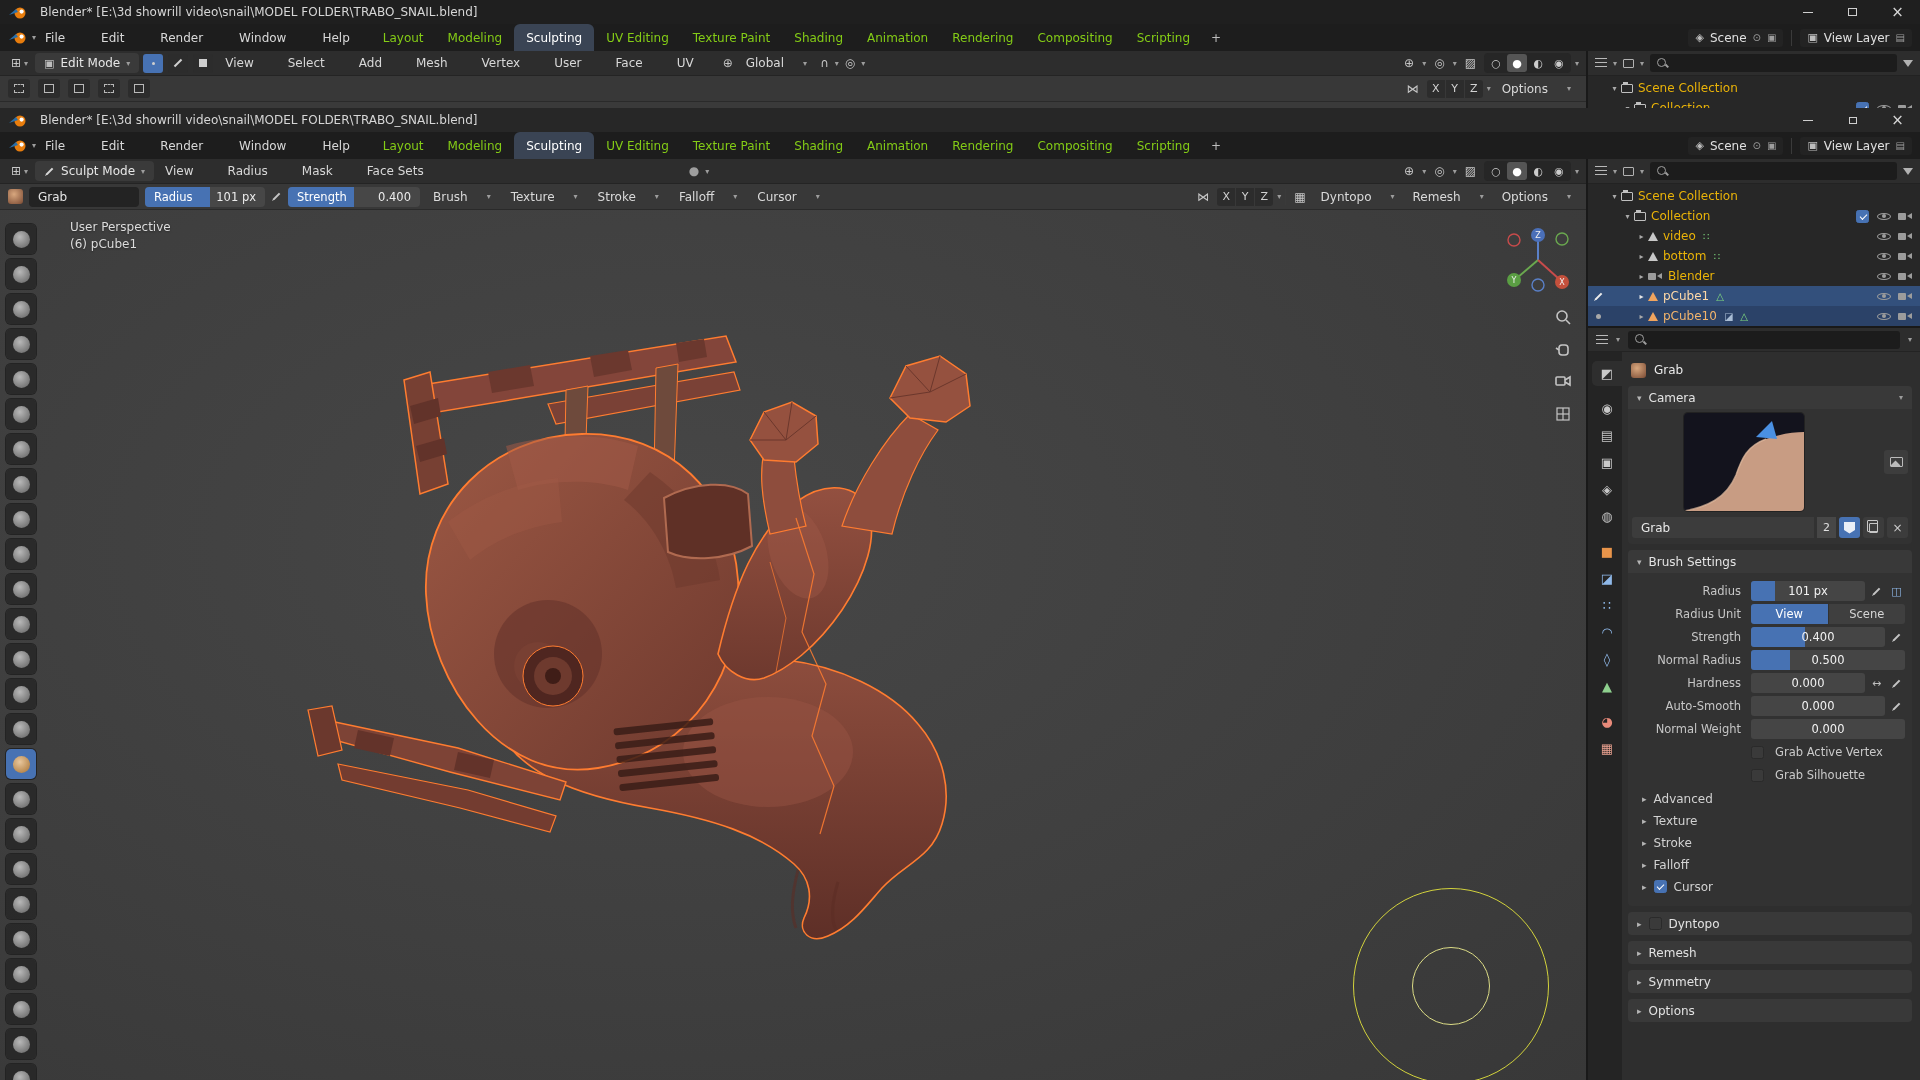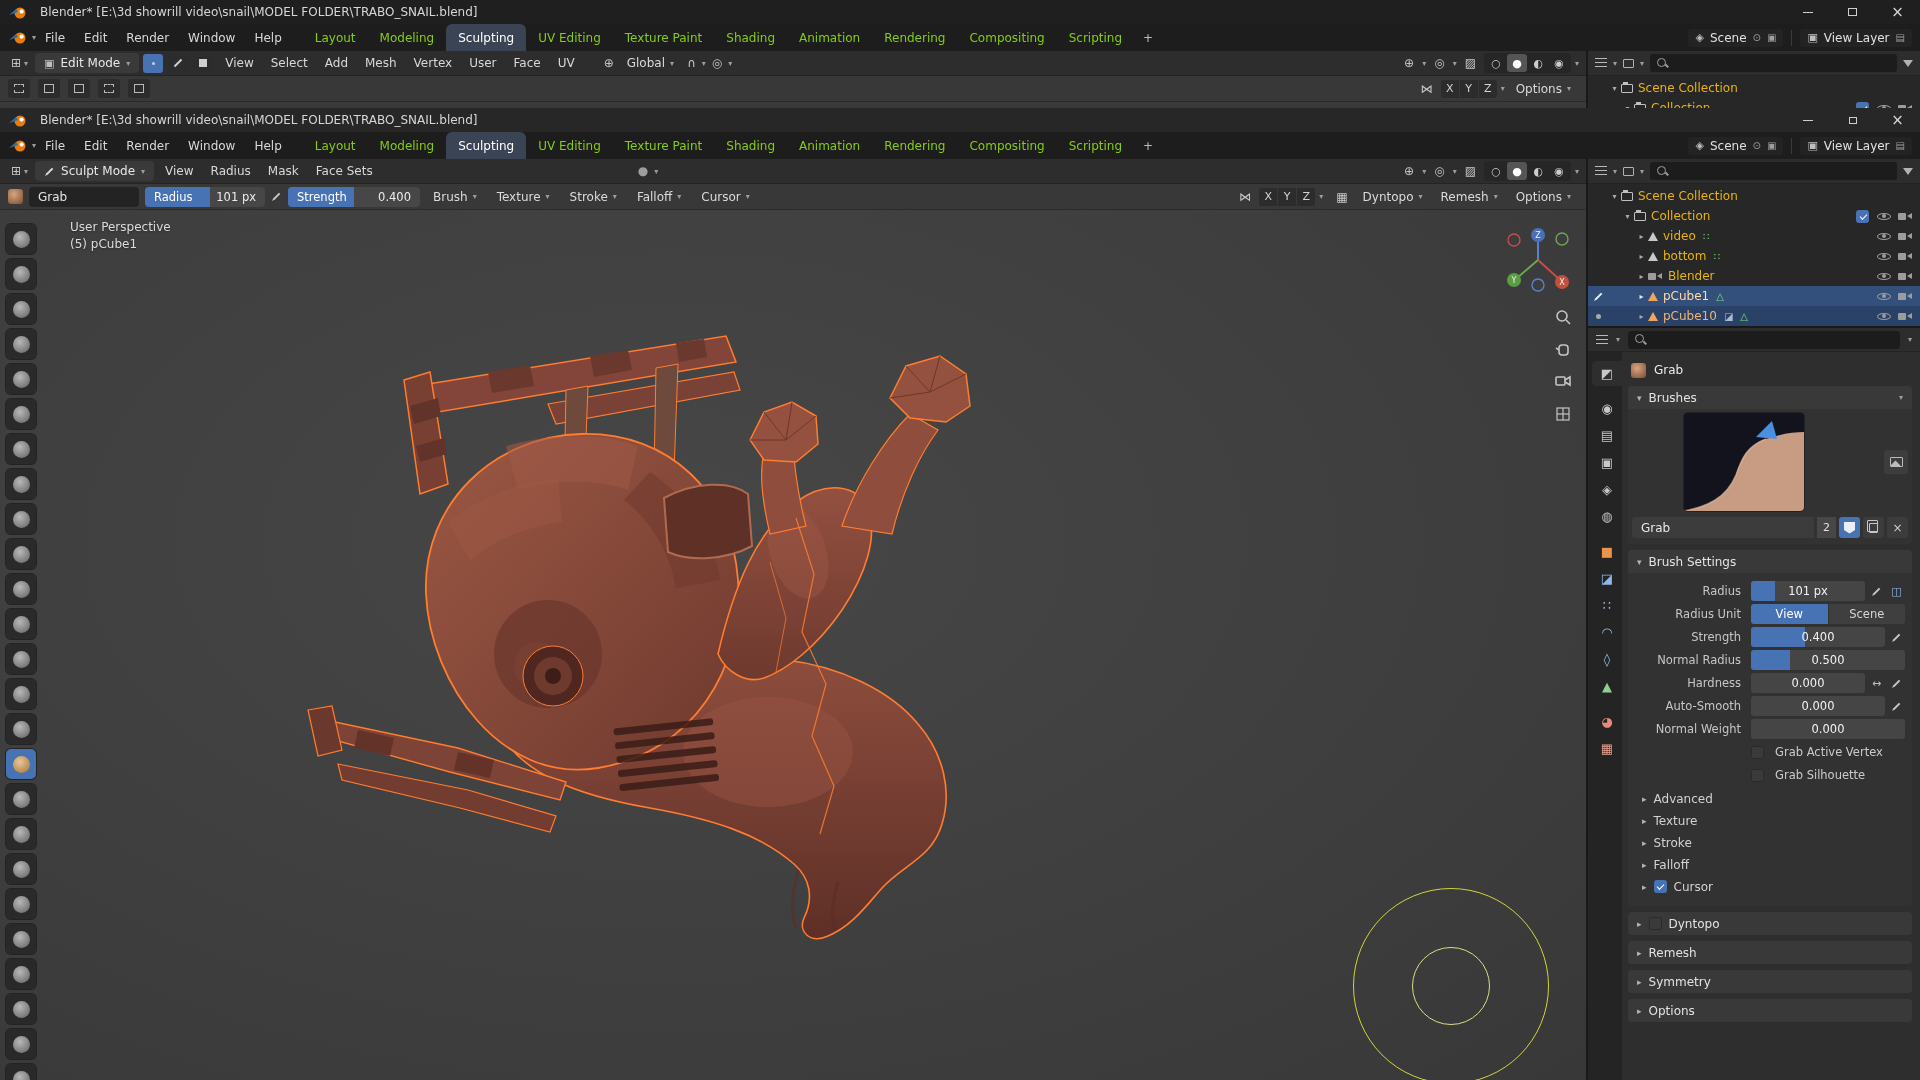--- a/index.html
+++ b/index.html
@@ -17,21 +17,21 @@
   .tb-btn{width:45px;height:100%;display:flex;align-items:center;justify-content:center;}
   .gl-min{width:10px;height:1px;background:#cfcfcf;}
   .gl-max{width:9px;height:8px;border:1px solid #cfcfcf;}
   .gl-rest{width:8px;height:7px;border:1px solid #cfcfcf;position:relative;background:#272727;}
   .gl-rest::before{content:"";position:absolute;left:2px;top:-3px;width:8px;height:7px;border:1px solid #cfcfcf;z-index:-1;}
   .gl-close{font-size:15px;color:#d6d6d6;line-height:1;}
 
   
   .topbar{height:27px;background:#1d1d1d;display:flex;align-items:center;padding:0 8px;}
   .logo{width:22px;height:15px;margin-right:2px;flex:none;}
-  .menus{display:flex;gap:1px;}
+  .menus{display:flex;gap:18px;}
   .menu-item{padding:4px 9px;border-radius:3px;color:#d8d8d8;white-space:nowrap;}
   .ws-tabs{display:flex;margin-left:12px;height:100%;align-items:stretch;}
   .ws-tab{padding:0 12px;display:flex;align-items:center;color:#84cc16;border-radius:6px 6px 0 0;white-space:nowrap;}
   .ws-tab.active{background:#3a4454;color:#ffffff;}
   .tab-add{padding:0 9px;display:flex;align-items:center;color:#bdbdbd;}
   .top-right{margin-left:auto;display:flex;align-items:center;gap:8px;}
   .selector{display:flex;align-items:center;gap:6px;padding:2px 7px;border-radius:3px;background:#232323;}
   .sel-ico{font-size:11px;color:#bdbdbd;}
   .sel-lbl{color:#e0e0e0;white-space:nowrap;}
   .sel-mini{font-size:10px;color:#9e9e9e;}
@@ -59,21 +59,21 @@
   .shade-btn.active{background:#555555;color:#fff;}
 
   
   .toolsbar{height:26px;background:#383838;display:flex;align-items:center;padding:0 8px;gap:6px;border-bottom:1px solid #2a2a2a;}
   .brush-chip{width:15px;height:15px;border-radius:3px;background:radial-gradient(circle at 40% 35%,#d8a77e,#7a4a33);flex:none;}
   .tfield{background:#232323;border-radius:4px;padding:3px 9px;min-width:110px;color:#e4e4e4;}
   .slider{position:relative;background:#474747;border-radius:4px;height:20px;overflow:hidden;display:flex;align-items:center;}
   .fill{position:absolute;left:0;top:0;bottom:0;background:#4772b3;}
   .slbl{position:relative;margin-left:9px;color:#fff;font-size:11.5px;white-space:nowrap;}
   .sval2{position:relative;margin-left:auto;margin-right:9px;color:#ececec;font-size:11.5px;white-space:nowrap;}
-  .dd{display:flex;align-items:center;gap:5px;padding:3px 7px;border-radius:4px;color:#dadada;white-space:nowrap;text-align:center;}
+  .dd{display:flex;align-items:center;gap:19px;padding:3px 7px;border-radius:4px;color:#dadada;white-space:nowrap;text-align:center;}
   .xyz{display:flex;gap:1px;}
   .xyz-btn{width:18px;height:18px;display:flex;align-items:center;justify-content:center;background:#2c2c2c;color:#d3d3d3;font-size:11px;}
   .xyz-btn:first-child{border-radius:3px 0 0 3px;}
   .xyz-btn:last-child{border-radius:0 3px 3px 0;}
   .tsq{width:22px;height:19px;background:#2c2c2c;border-radius:3px;display:flex;align-items:center;justify-content:center;margin-right:2px;}
   .tsq-in{width:10px;height:9px;border:1px dashed #b9b9b9;}
   .tsq-in2{width:10px;height:9px;border:1px solid #b9b9b9;}
   .sliver{height:9px;background:#3a3a3a;}
 
   
@@ -522,21 +522,21 @@
             </div>
           <div class="dd">
               <span>Options</span>
               <span class="cv">▾</span>
             </div>
         </div>
       </div>
 
       <div id="viewport">
         <div class="vp-label" style="top:10px;">User Perspective</div>
-        <div class="vp-label" style="top:27px;">(5) pCube1</div>
+        <div class="vp-label" style="top:27px;">(6) pCube1</div>
 
         <div class="sc-toolbar">
             <div class="tool-btn">
               <span class="g"></span>
             </div>
             <div class="tool-btn">
               <span class="g"></span>
             </div>
             <div class="tool-btn">
               <span class="g"></span>
@@ -880,21 +880,21 @@
           <div class="pcontent">
 
             <div class="toolrow">
               <div class="brush-chip"></div>
               <span class="toolname">Grab</span>
             </div>
 
             <div class="panel">
               <div class="phead">
                 <span class="pc">▾</span>
-                <span class="ptitle">Brushes</span>
+                <span class="ptitle">Camera</span>
                 <span class="cv" style="margin-left:auto;">▾</span>
               </div>
               <div class="prev-row">
                 <div class="bpreview">
                   <svg width="120" height="98" viewBox="0 0 120 98">
                     <rect width="120" height="98" fill="#13131d"></rect>
                     <path d="M0 98 C 22 94 42 86 52 62 C 58 45 63 33 82 26 C 96 21 110 19 120 19 L 120 98 Z" fill="#c89c83"></path>
                     <path d="M0 98 C 22 94 42 86 52 62 C 58 45 63 33 82 26" fill="none" stroke="#e0bBA0" stroke-width="1.5" opacity="0.7"></path>
                     <polygon points="72,24 88,8 93,26" fill="#4a90e2"></polygon>
                   </svg>

